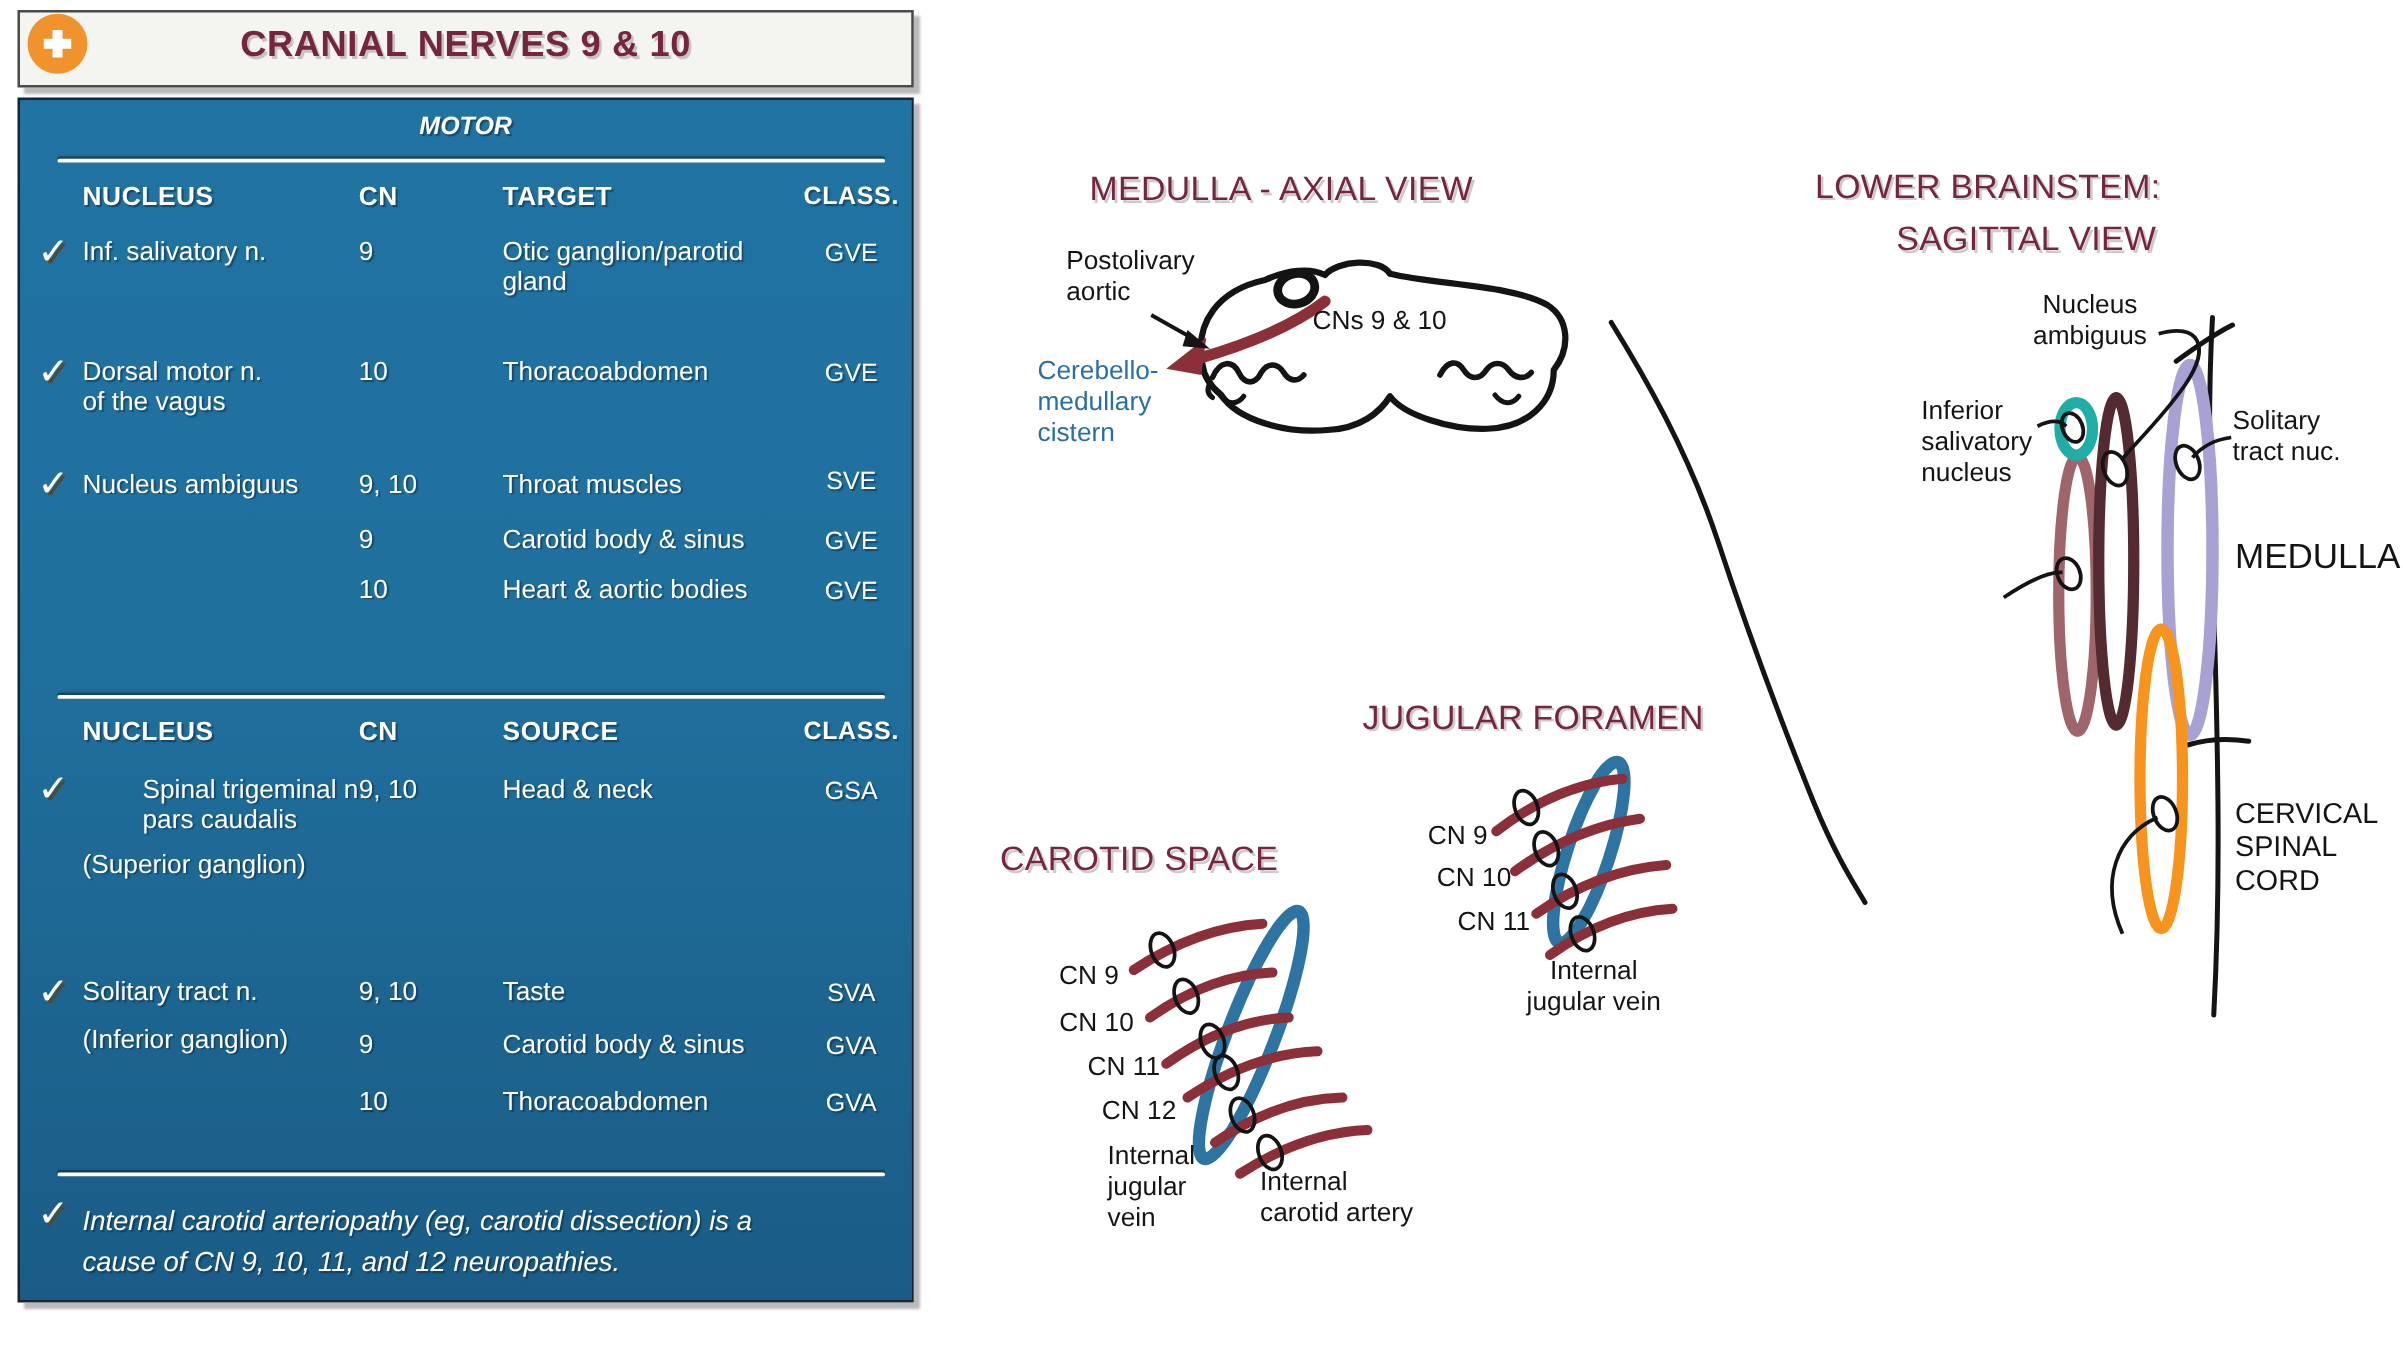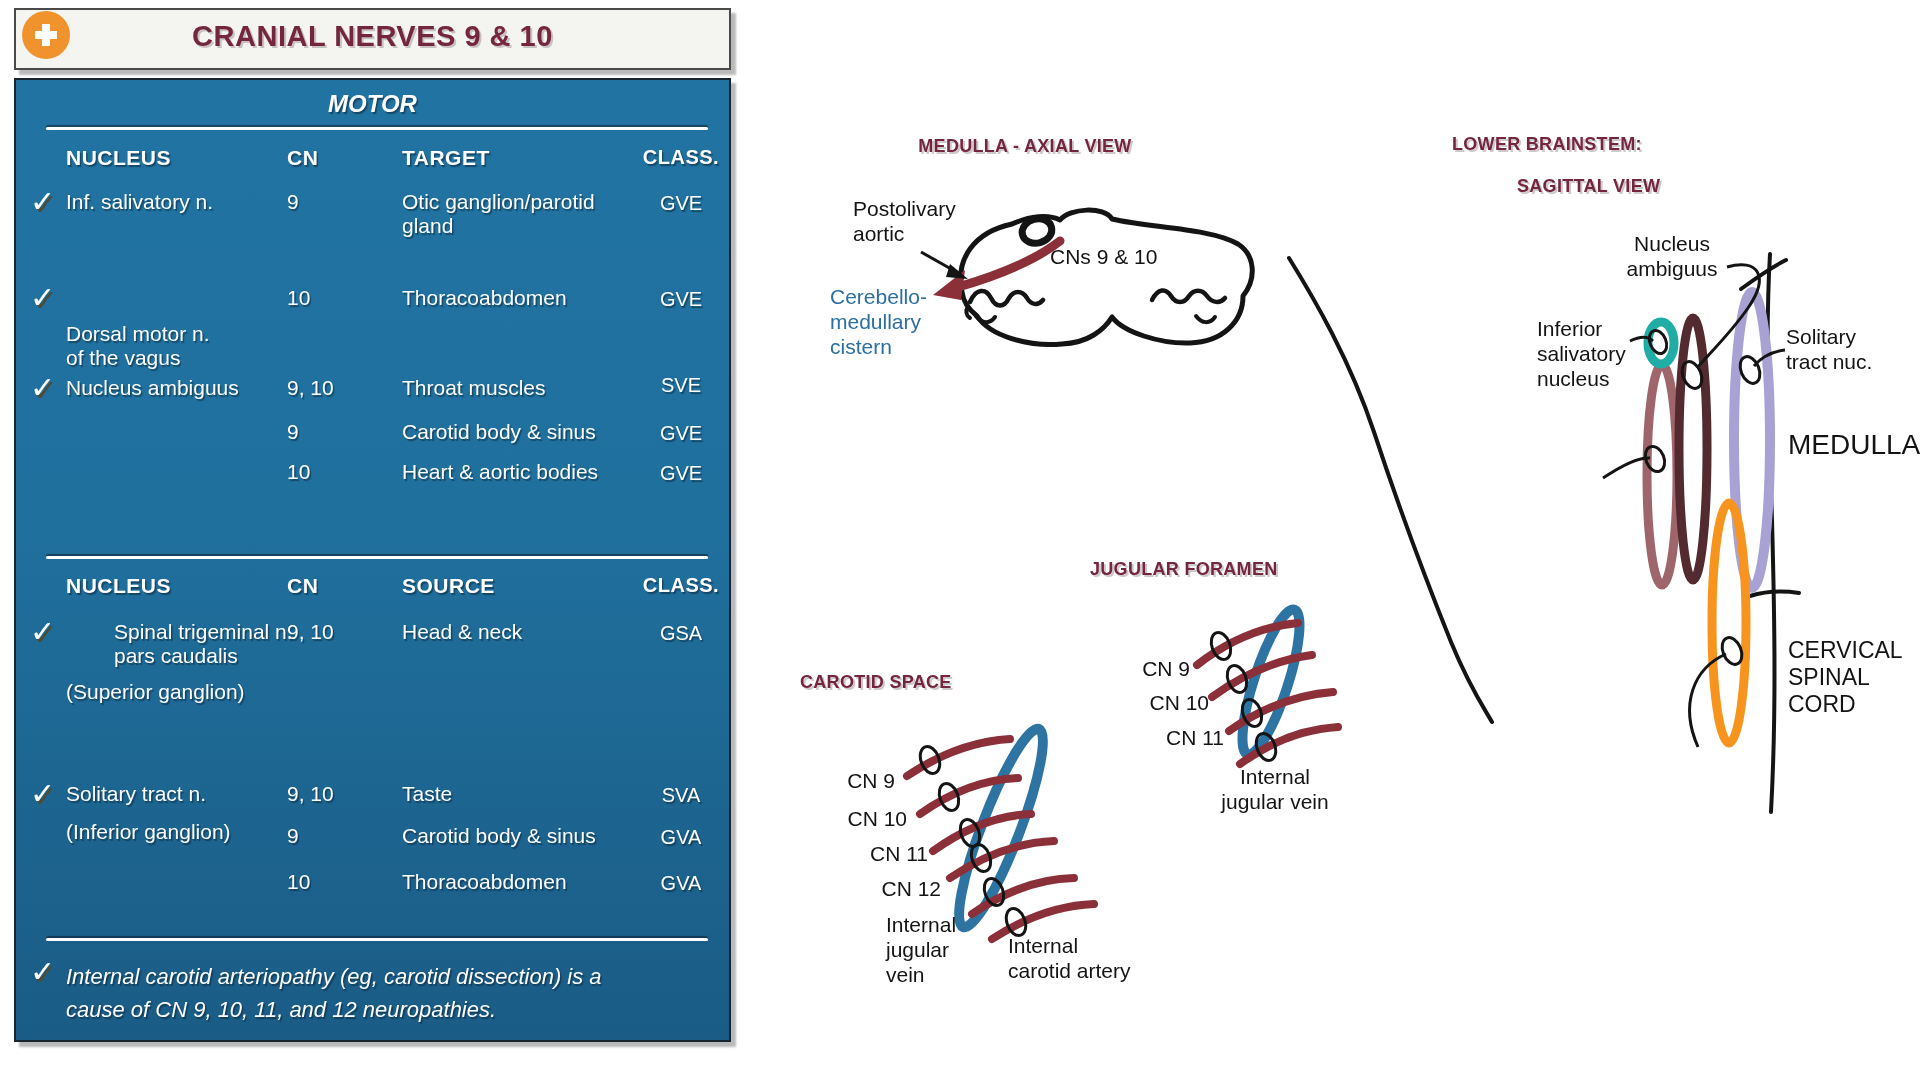--- a/index.html
+++ b/index.html
@@ -15,33 +15,33 @@
   .plus-badge:before{content:"";position:absolute;left:13px;top:20px;width:22px;height:8px;background:#fff;}
   .plus-badge:after{content:"";position:absolute;left:20px;top:13px;width:8px;height:22px;background:#fff;}
   .card-title{left:14px;top:20px;width:717px;text-align:center;
               font-size:29px;font-weight:bold;letter-spacing:.5px;color:#74263f;
               text-shadow:2px 2px 0 #c8c2c4;}
   .panel{left:14px;top:78px;width:717px;height:964px;
          background:linear-gradient(180deg,#2173a2 0%,#20709e 45%,#1a5c86 100%);
          border:2px solid #18242e;box-shadow:5px 5px 2px rgba(130,130,130,.55);
          box-sizing:border-box;}
   .wtext{color:#fff;text-shadow:1.5px 1.5px 1px rgba(12,30,45,.5);font-size:21px;}
-  .sechead{width:713px;text-align:center;font-style:italic;font-size:24px;font-weight:bold;}
+  .sechead{width:713px;text-align:center;font-style:italic;font-size:20px;font-weight:bold;}
   .sep{height:3px;background:#fff;border-radius:2px;box-shadow:0 -2px 1px rgba(15,30,40,.55);}
   .colhead{font-weight:bold;font-size:21px;letter-spacing:.5px;}
   .c-check{left:14px;width:34px;font-size:30px;font-weight:bold;color:#fff;
            text-shadow:2.5px 2.5px 0 #4c4c38;}
   .c-nuc{left:50px;width:215px;white-space:pre-line;}
   .c-cn{left:271px;width:90px;}
   .c-tgt{left:386px;width:235px;white-space:pre-line;}
   .c-cls{left:615px;width:100px;text-align:center;font-size:20px;}
   .footnote{font-style:italic;font-size:22px;white-space:pre-line;line-height:1.5;}
   
   .dlabel{color:#141414;font-size:21px;line-height:1.18;white-space:pre-line;}
-  .dtitle{color:#74263f;font-size:18px;font-weight:bold;letter-spacing:.3px;
+  .dtitle{color:#74263f;font-size:27px;font-weight:normal;letter-spacing:.3px;
           text-shadow:2px 2px 0 #cfc9cb;white-space:pre;}
   .blue-label{color:#2a6f9f;}
   .tright{text-align:right;}
   .tcenter{text-align:center;}
   svg{position:absolute;left:0;top:0;}
 </style>
 </head>
 <body>
 
 <div class="stage">
@@ -130,21 +130,21 @@
     <div>
       <span class="abs c-check" style="top:104px;">✓</span>
       <span class="abs wtext c-nuc" style="top:110px;">Inf. salivatory n.</span>
       <span class="abs wtext c-cn" style="top:110px;">9</span>
       <span class="abs wtext c-tgt" style="top:110px;">Otic ganglion/parotid gland</span>
       <span class="abs wtext c-cls" style="top:112px;">GVE</span>
     </div>
 
     <div>
       <span class="abs c-check" style="top:200px;">✓</span>
-      <span class="abs wtext c-nuc" style="top:206px;margin-top:36px;">Dorsal motor n.
+      <span class="abs wtext c-nuc" style="top:206px;">Dorsal motor n.
 of the vagus</span>
       <span class="abs wtext c-cn" style="top:206px;">10</span>
       <span class="abs wtext c-tgt" style="top:206px;">Thoracoabdomen</span>
       <span class="abs wtext c-cls" style="top:208px;">GVE</span>
     </div>
 
     <div>
       <span class="abs c-check" style="top:290px;">✓</span>
       <span class="abs wtext c-nuc" style="top:296px;">Nucleus ambiguus</span>
       <span class="abs wtext c-cn" style="top:296px;">9, 10</span>

